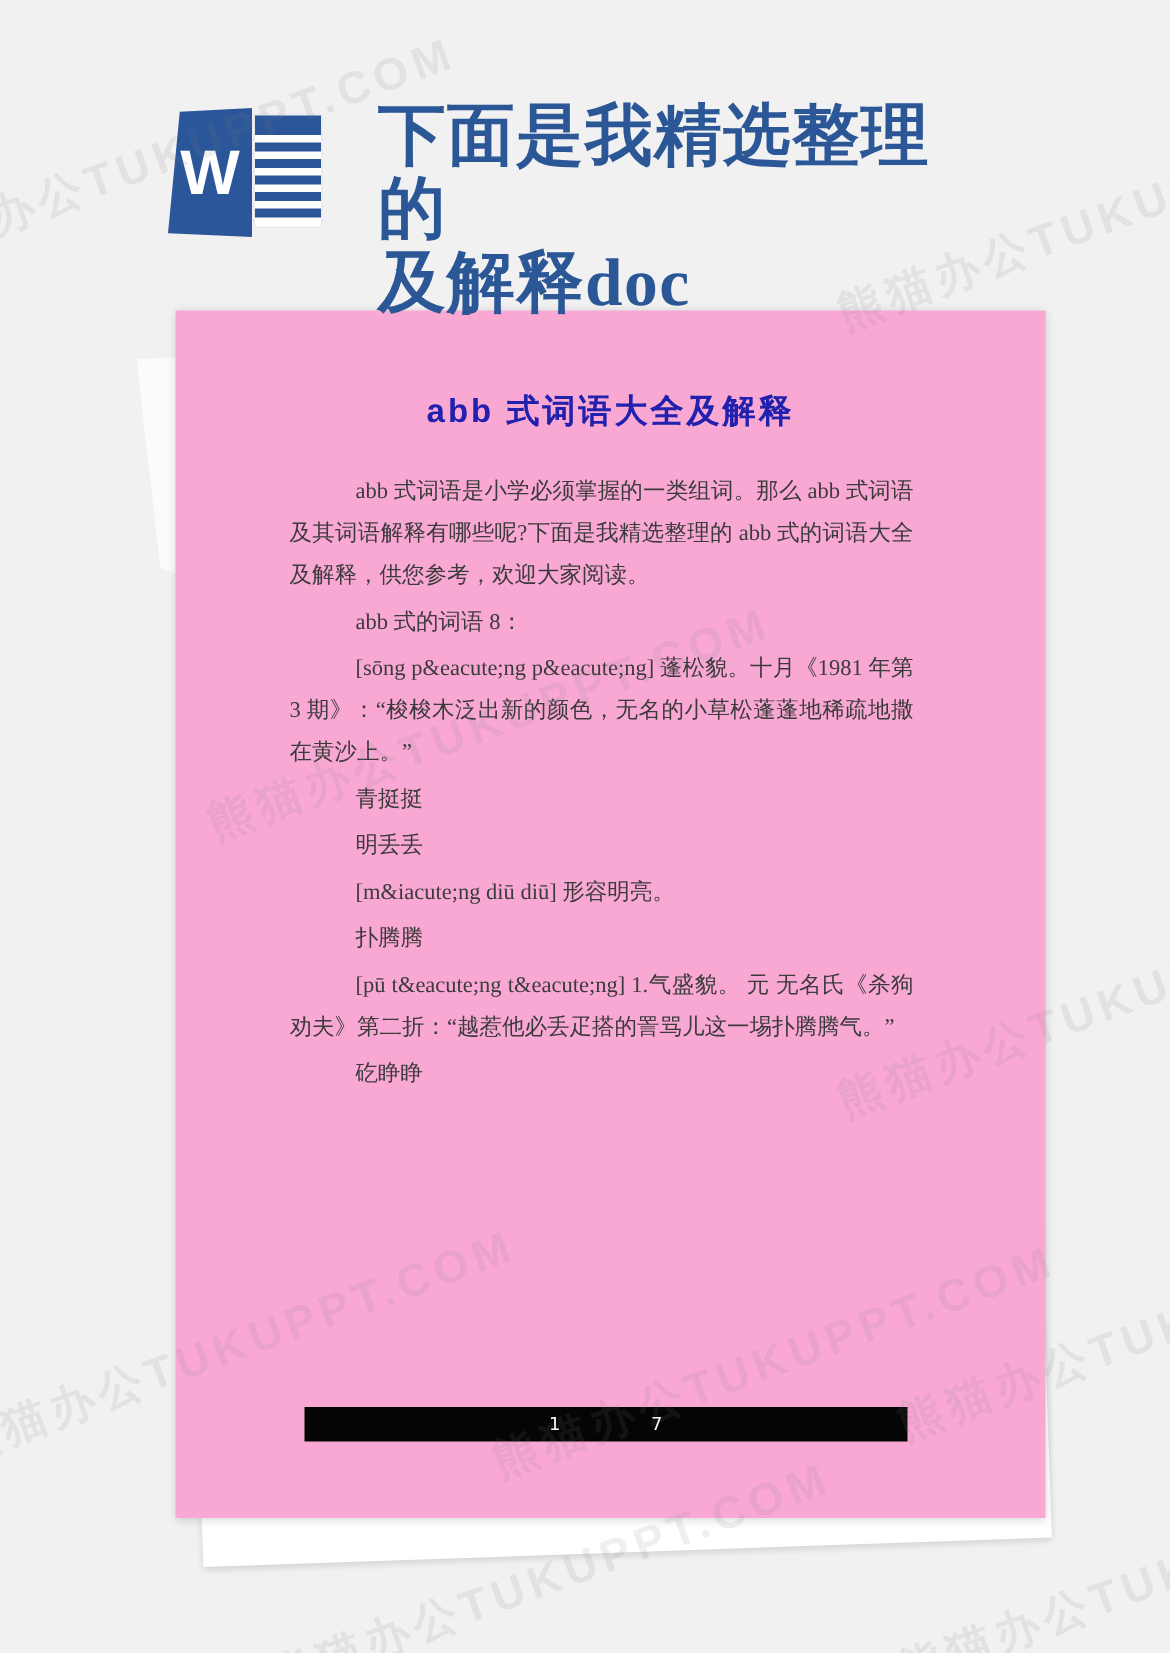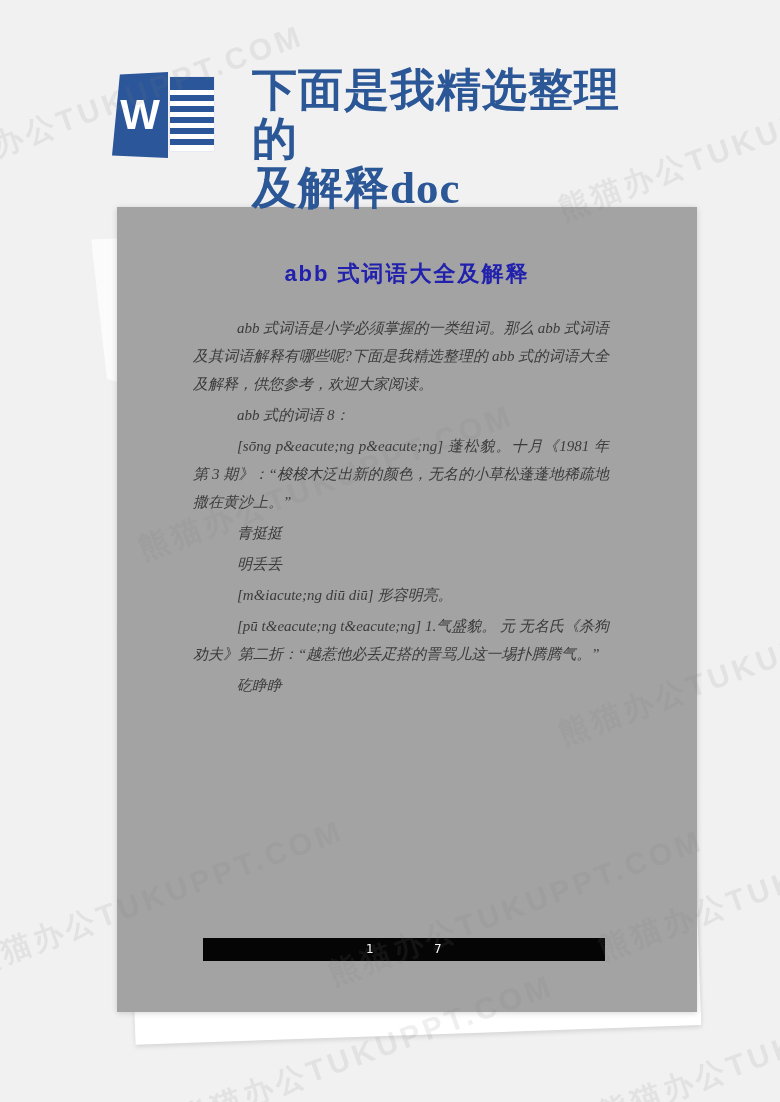--- a/index.html
+++ b/index.html
@@ -51,31 +51,31 @@
   }
   .back-sliver {
     position:absolute; left:91px; top:238px; width:29px; height:145px;
     background:#fbfbfc; clip-path:polygon(0 1%, 100% 0, 100% 100%, 55% 97%);
     box-shadow:-1px 1px 3px rgba(0,0,0,0.10); z-index:1;
   }
 
   
   .doc-page {
     position:absolute; left:117px; top:207px; width:580px; height:805px;
-    background:#a3a3a3; box-shadow:0 1px 6px rgba(0,0,0,0.16); z-index:2;
+    background:#f9a8d4; box-shadow:0 1px 6px rgba(0,0,0,0.16); z-index:2;
   }
   .doc-title {
     padding-top:52px; text-align:center;
     font-family:"Liberation Sans","DejaVu Sans",sans-serif;
     font-weight:700; font-size:22px; letter-spacing:2px; color:#2121ad;
   }
   .doc-body {
     margin:25px 88px 0 76px;
     font-family:"Liberation Serif","DejaVu Serif",serif;
-    font-size:15px; color:#3b3b3b;font-style:italic;
+    font-size:15px; color:#3b3b3b;
   }
   .doc-body p {
     line-height:28px; margin:0 0 3px; text-indent:44px; text-align:justify;
   }
 
   
   .pager-bar {
     position:absolute; left:86px; top:731px; width:402px; height:23px;
     background:#050505;
   }
@@ -127,20 +127,21 @@
 
     <h1 class="doc-title">abb 式词语大全及解释</h1>
 
     <div class="doc-body">
       <p>abb 式词语是小学必须掌握的一类组词。那么 abb 式词语及其词语解释有哪些呢?下面是我精选整理的 abb 式的词语大全及解释，供您参考，欢迎大家阅读。</p>
       <p>abb 式的词语 8：</p>
       <p>[sōng p&amp;eacute;ng p&amp;eacute;ng] 蓬松貌。十月《1981 年第 3 期》：“梭梭木泛出新的颜色，无名的小草松蓬蓬地稀疏地撒在黄沙上。”</p>
       <p>青挺挺</p>
       <p>明丢丢</p>
       <p>[m&amp;iacute;ng diū diū] 形容明亮。</p>
+      <p>扑腾腾</p>
       <p>[pū t&amp;eacute;ng t&amp;eacute;ng] 1.气盛貌。 元 无名氏《杀狗劝夫》第二折：“越惹他必丢疋搭的詈骂儿这一埸扑腾腾气。”</p>
       <p>矻睁睁</p>
     </div>
 
     <div class="pager-bar">
       <span class="pager-current">1</span>
       <span class="pager-total">7</span>
     </div>
 
   </div>

